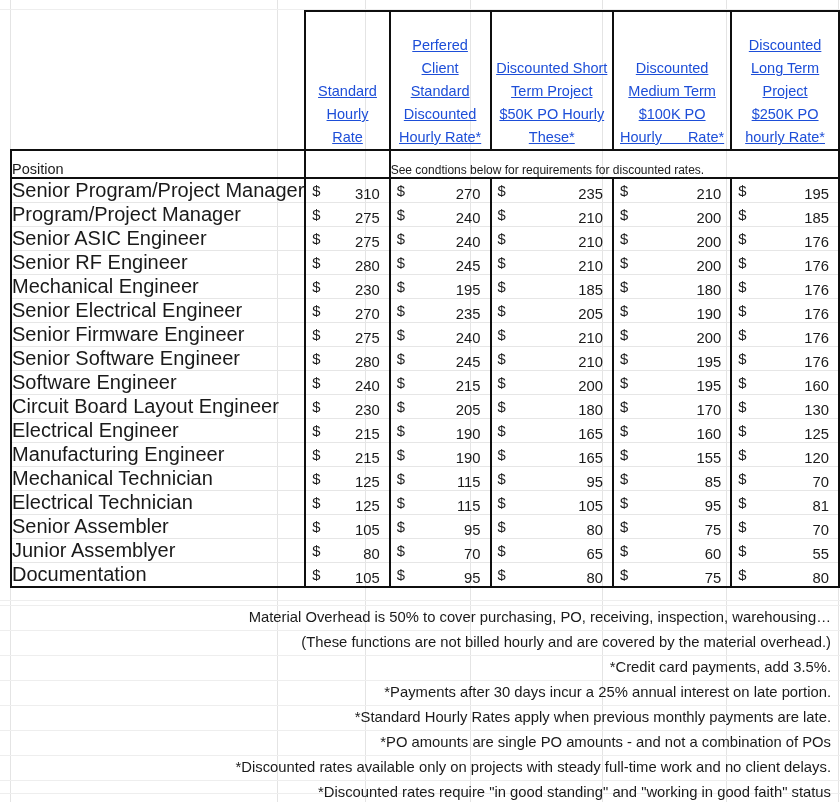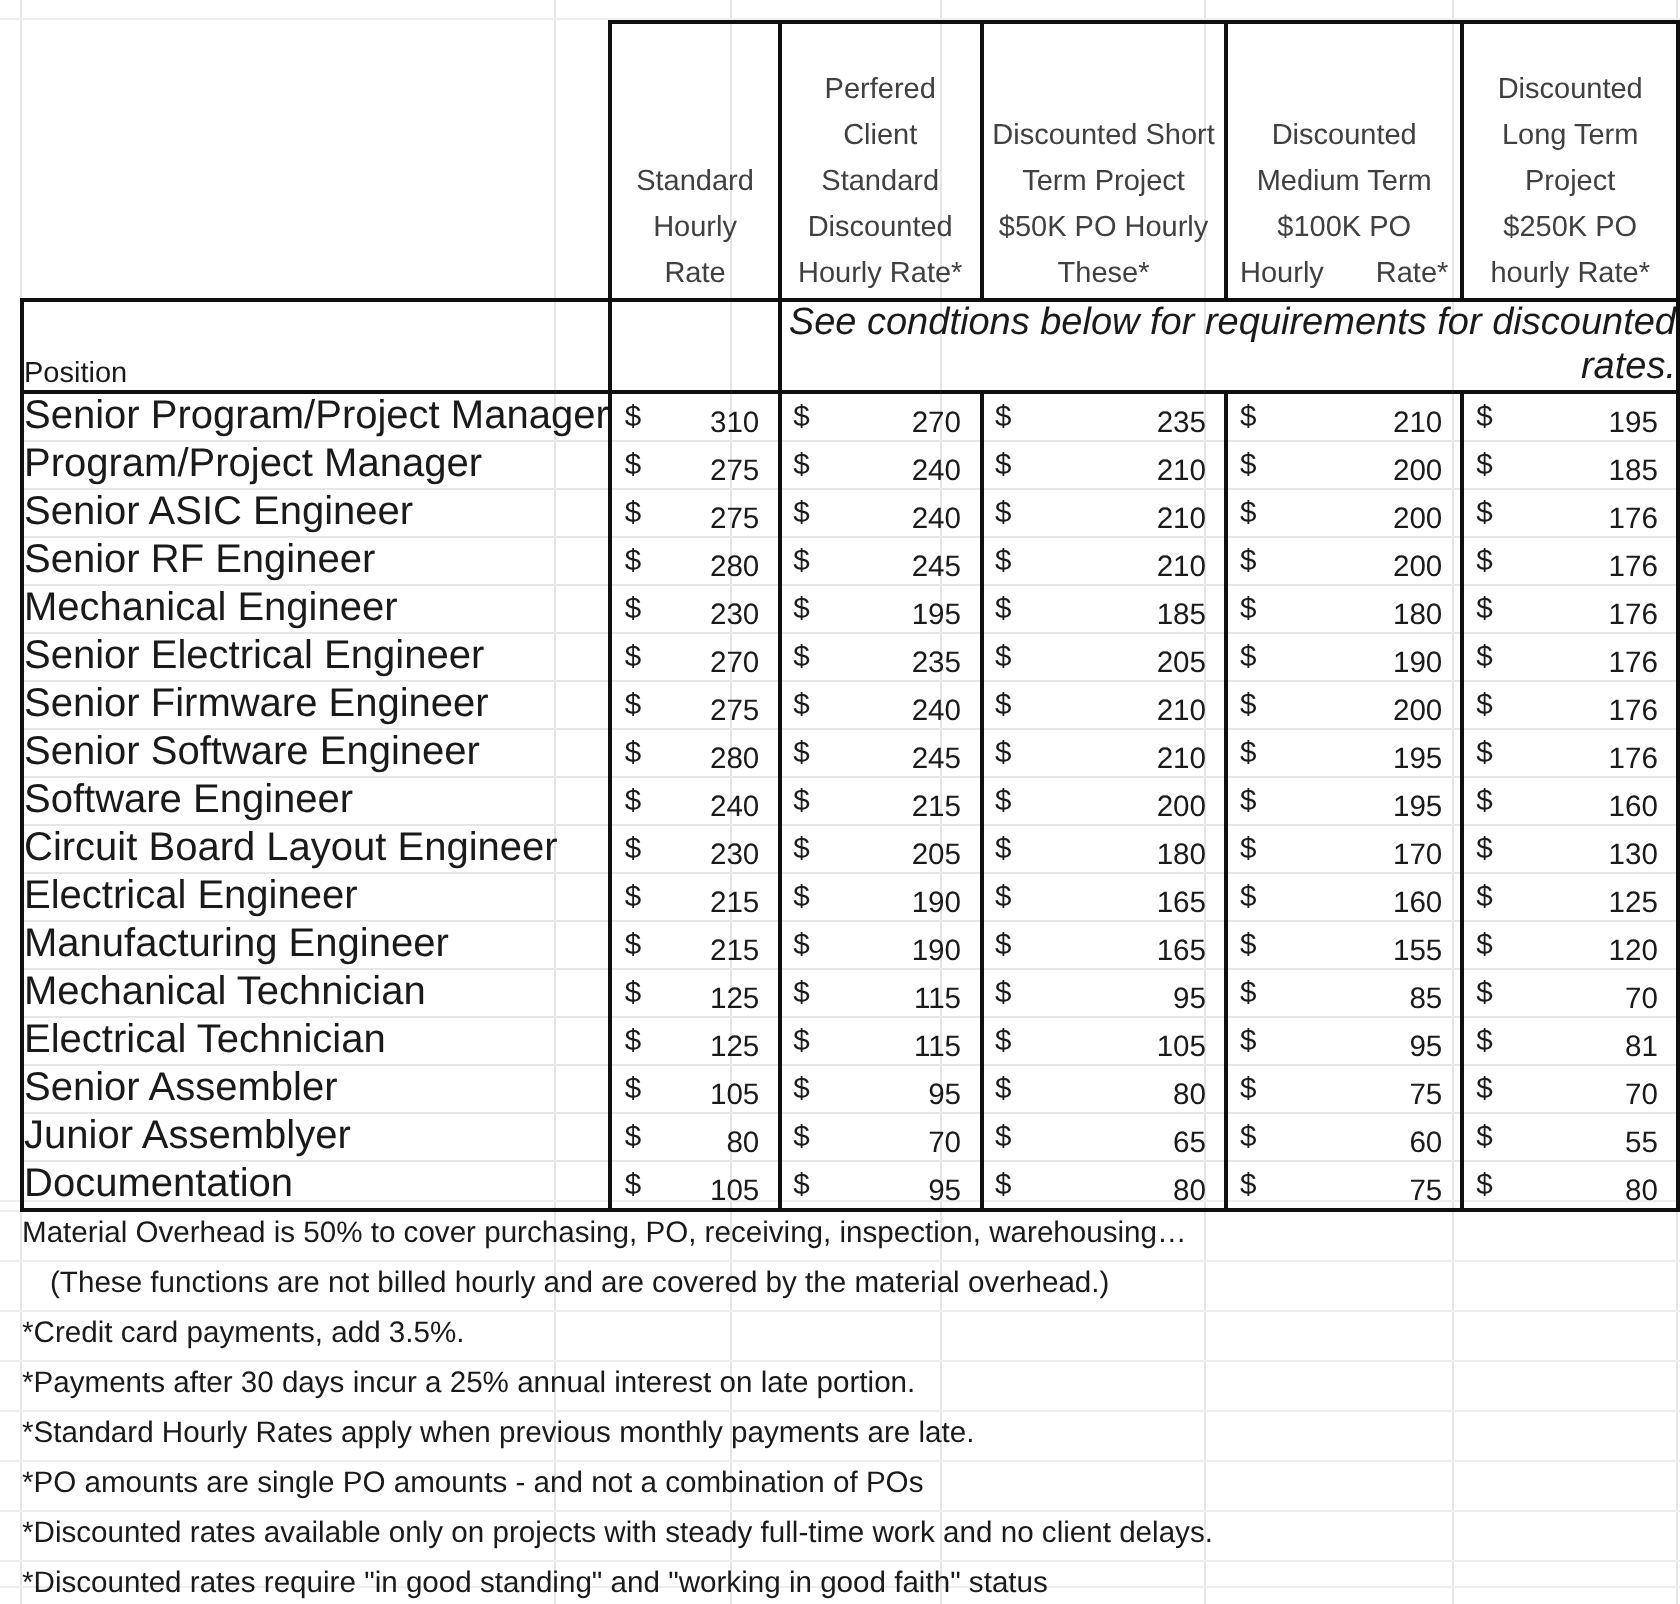--- a/index.html
+++ b/index.html
@@ -75,46 +75,46 @@
 
   
   .hdr {
     height: 137px;
     text-align: center;
     font-weight: bold;
     font-size: 14.5px;
     line-height: 23px;
     padding: 0 5px 3px 5px;
     vertical-align: bottom;
-    color: #404040;
+    color: #1d4ed8;
+    text-decoration: underline;
   }
   .hdr .spaced {
     display: block;
     text-align: justify;
     text-align-last: justify;
     padding: 0 6px;
   }
 
   
   .subhdr-pos {
     height: 26px;
     font-weight: bold;
     font-size: 14.5px;
     padding-left: 5px;
     vertical-align: bottom;
     padding-bottom: 3px;
   }
   .subhdr-note {
     height: 26px;
     font-weight: bold;
-    font-size: 19px;
-    text-align: right;
+    font-size: 12px;
+    text-align: left;
     vertical-align: bottom;
     padding-bottom: 3px;
-    font-style: italic;
   }
 
   
   td.pos {
     height: 22px;
     padding-left: 5px;
     font-size: 20px;
     white-space: nowrap;
     vertical-align: middle;
   }
@@ -142,20 +142,21 @@
     left: 11px;
     top: 605px;
     width: 820px;
     font-size: 14.8px;
     color: #1a1a1a;
   }
   .notes .note {
     height: 25px;
     line-height: 25px;
     white-space: nowrap;
+    text-align: right;
   }
   .notes .note.indent { padding-left: 14px; }
 </style>
 </head>
 <body>
 
 <div id="sheet">
 
   <div class="gridlines">
     <div class="vline" style="left:10px"></div>

